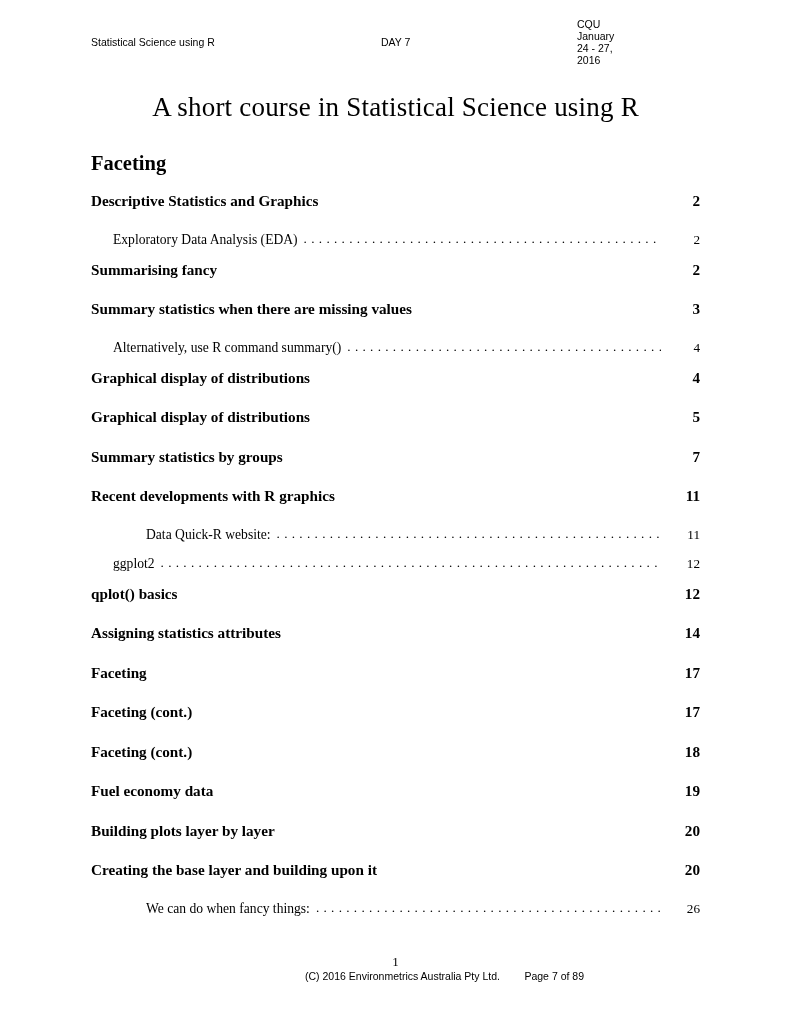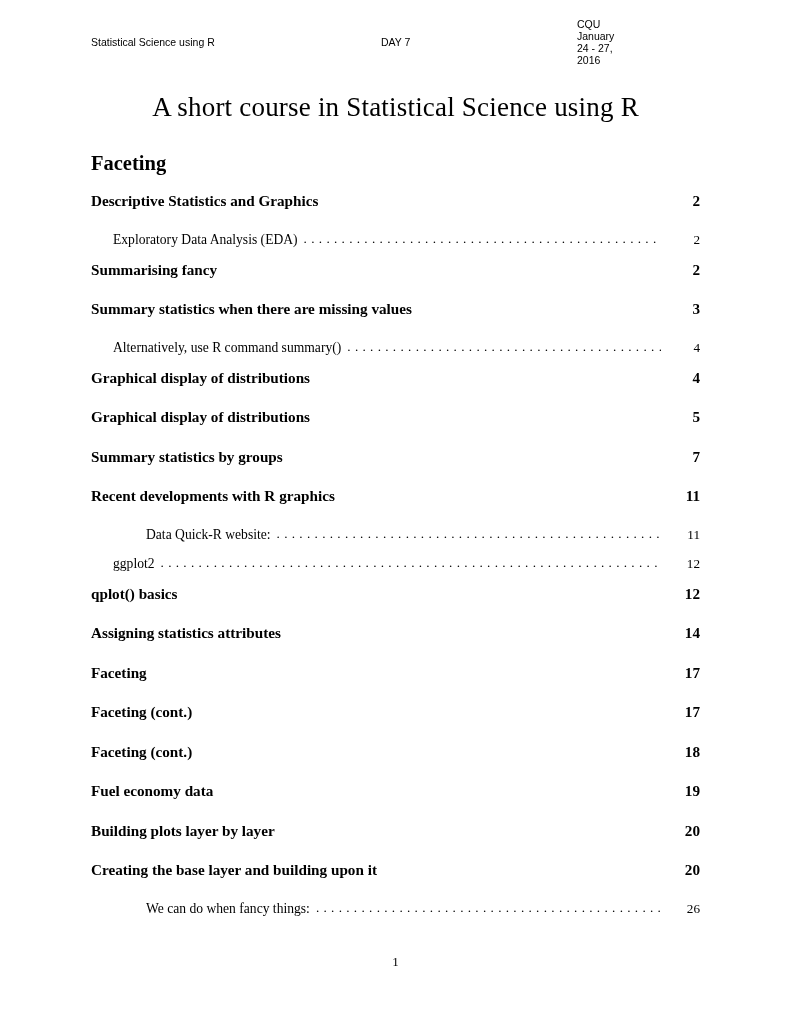--- a/index.html
+++ b/index.html
@@ -275,14 +275,18 @@
       </div>
       <div class="toc-entry lvl2 deep">
         <span class="label">We can do when fancy things:</span>
         <span class="leader"></span>
         <span class="page-num">26</span>
       </div>
     </div>
 
   <div class="page-number-center">1</div>
 
+  <div class="footer-row">
+    <span class="footer-copy">(C)  2016  Environmetrics Australia Pty Ltd.</span>
+    <span class="footer-pageinfo">Page 7 of 89</span>
+  </div>
 
 </div>
 
 </body></html>

